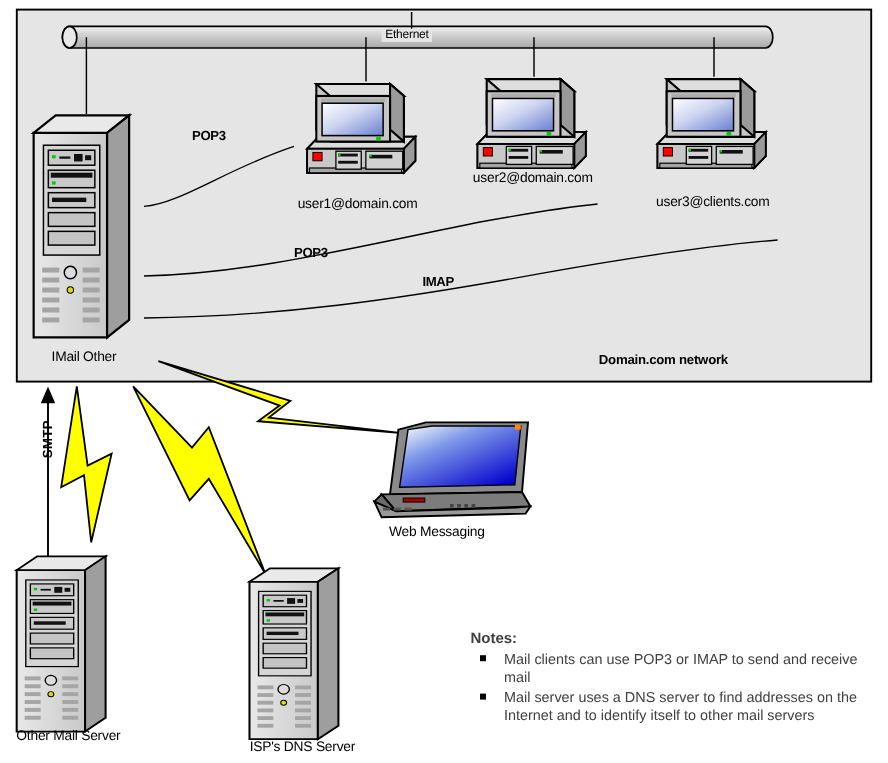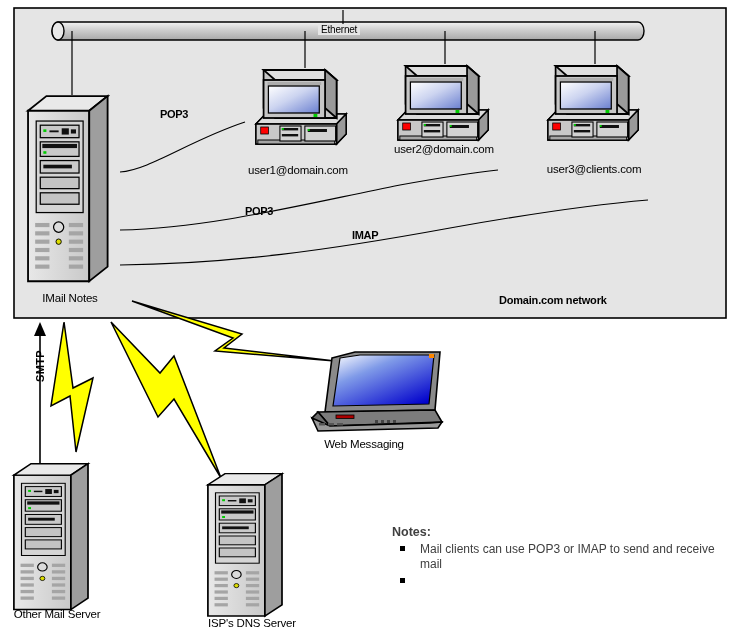--- a/index.html
+++ b/index.html
@@ -284,21 +284,21 @@
   <div class="lbl eth-label" style="left:318px; top:24px;">Ethernet</div>
 
   <div class="lbl proto" style="left:160px; top:108px;">POP3</div>
 
   <div class="lbl proto" style="left:245px; top:205px;">POP3</div>
 
   <div class="lbl proto" style="left:352px; top:229px;">IMAP</div>
 
   <div id="smtp-label">SMTP</div>
 
-  <div class="lbl device-label" style="left:20px; top:292px; width:100px;">IMail Notes</div>
+  <div class="lbl device-label" style="left:20px; top:292px; width:100px;">IMail Other</div>
 
   <div class="lbl device-label" style="left:235px; top:164px; width:126px;">user1@domain.com</div>
 
   <div class="lbl device-label" style="left:381px; top:143px; width:126px;">user2@domain.com</div>
 
   <div class="lbl device-label" style="left:531px; top:163px; width:126px;">user3@clients.com</div>
 
   <div class="lbl device-label" style="left:309px; top:425px; width:110px;margin-top:13px;">Web Messaging</div>
 
   <div class="lbl device-label" style="left:2px; top:608px; width:110px;">Other Mail Server</div>
@@ -309,17 +309,18 @@
 
   <div id="notes">
     <div class="notes-title">Notes:</div>
     <ul>
       <li>
         <span class="bullet"></span>
         <span>Mail clients can use POP3 or IMAP to send and receive mail</span>
       </li>
       <li>
         <span class="bullet"></span>
+        <span>Mail server uses a DNS server to find addresses on the Internet and to identify itself to other mail servers</span>
       </li>
     </ul>
   </div>
 
 </div>
 
 </body></html>

